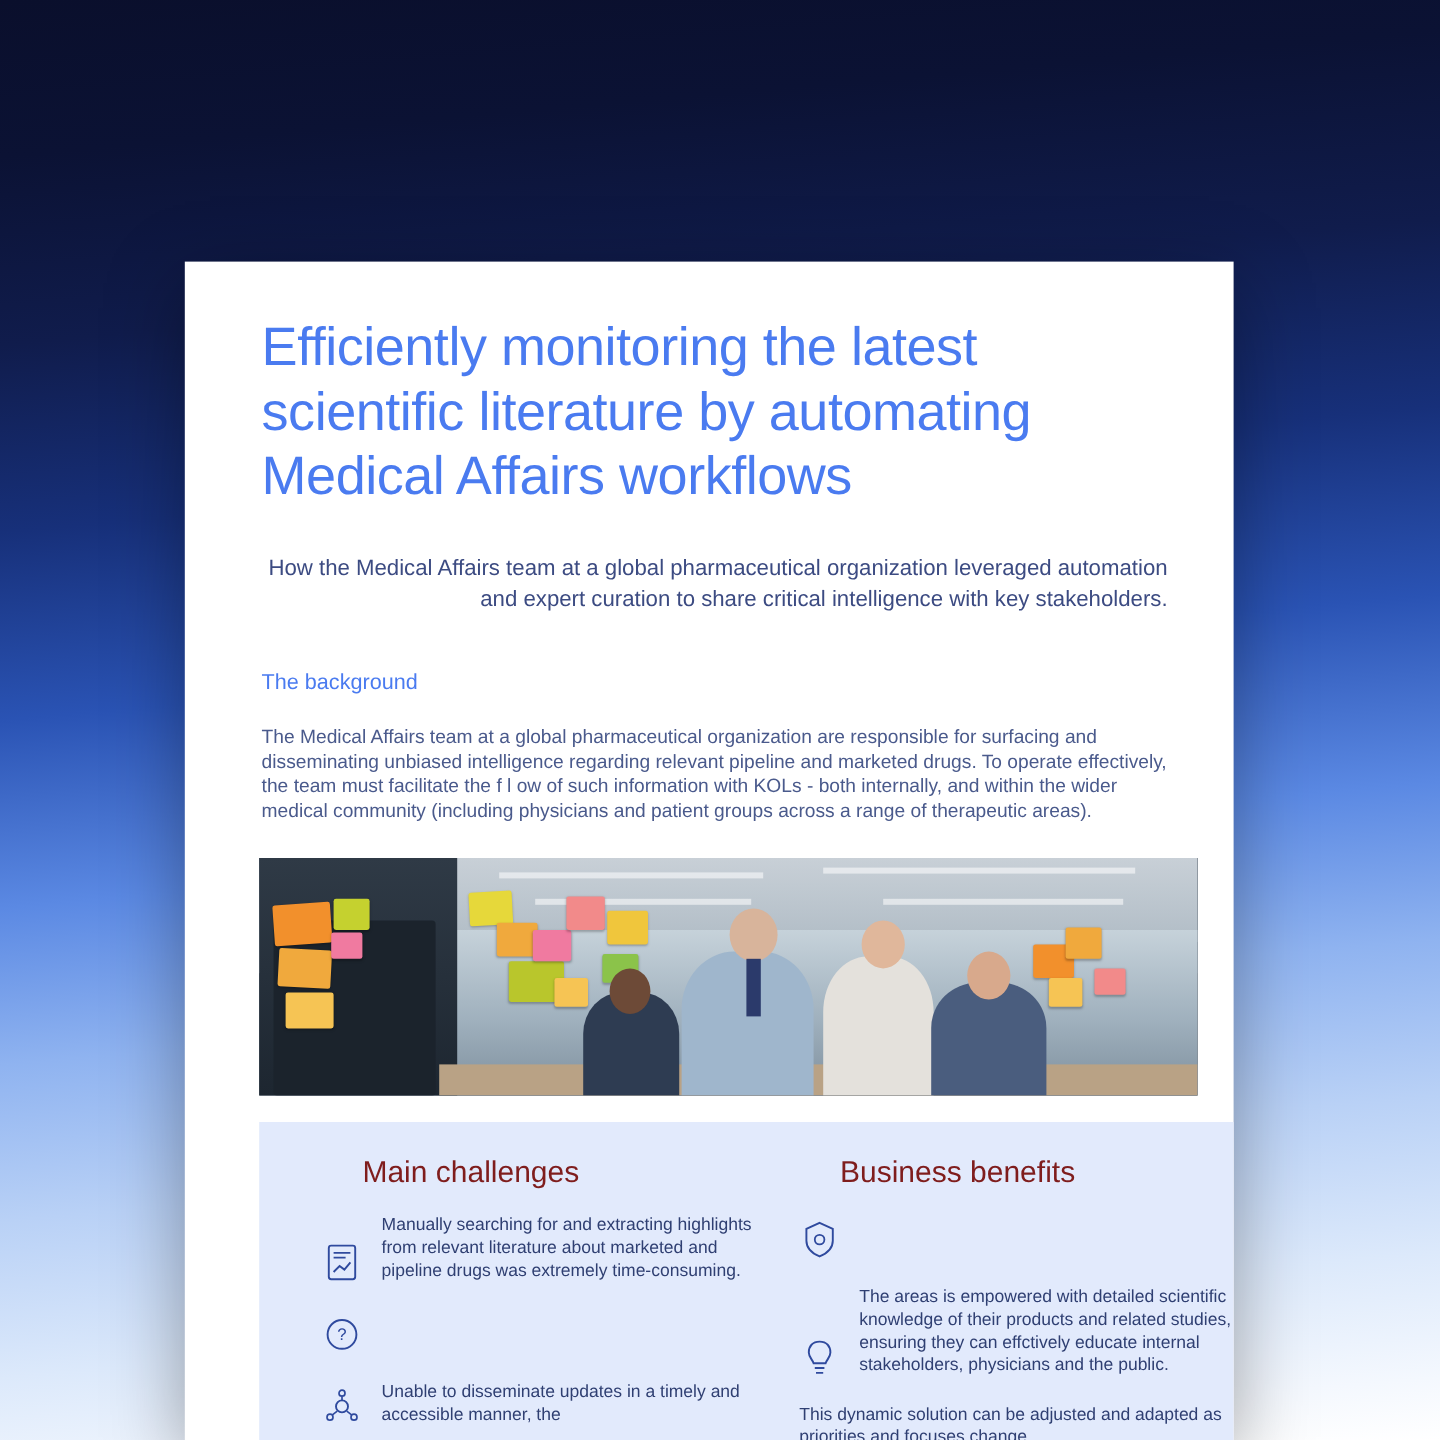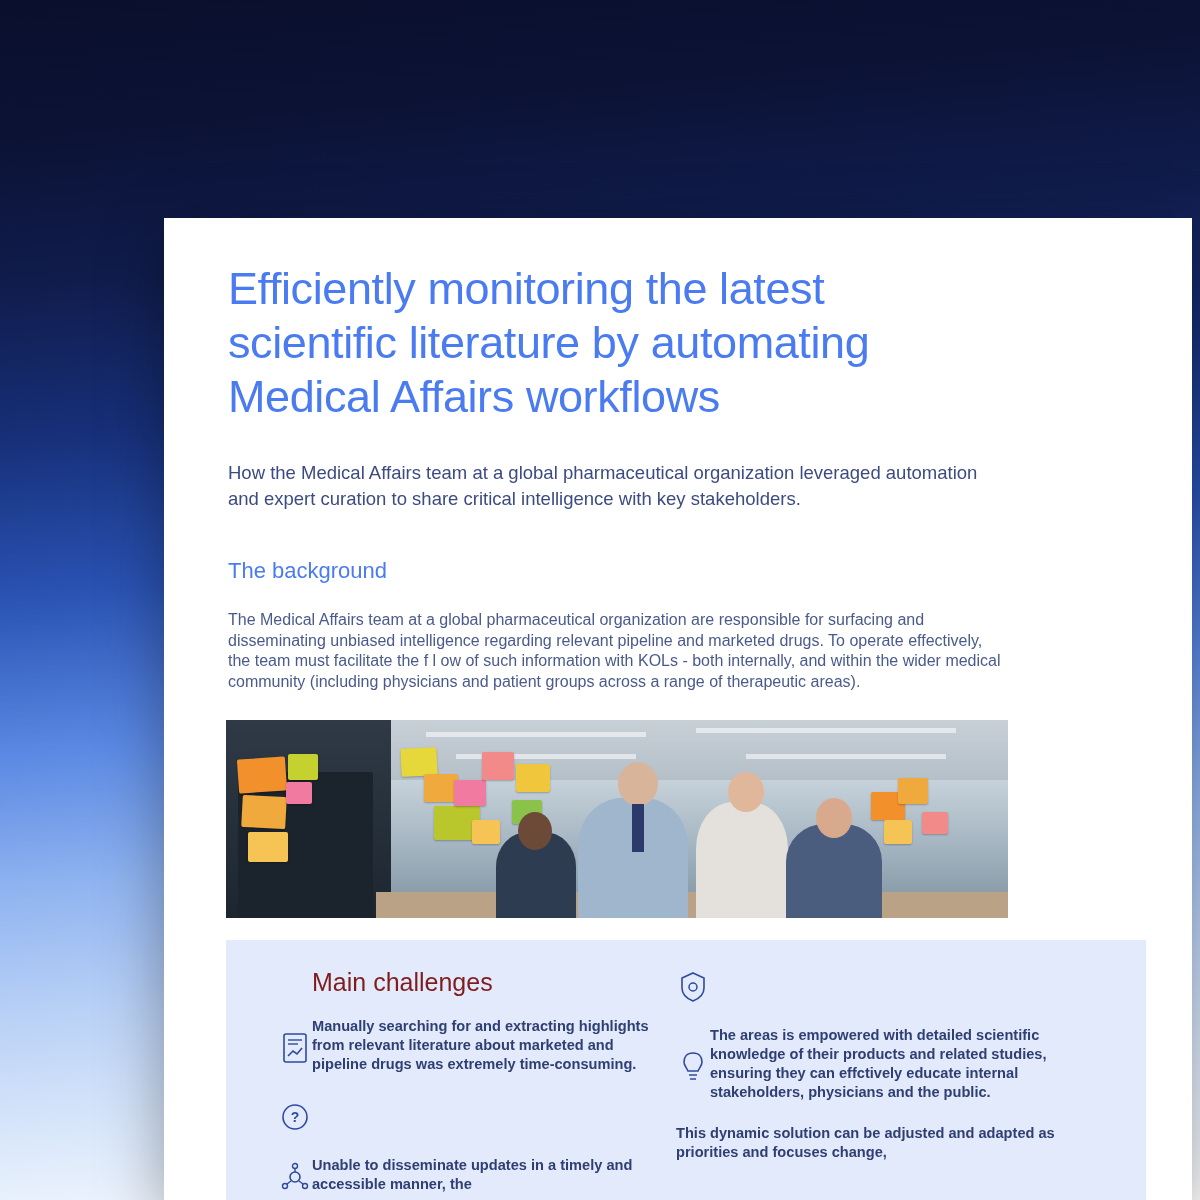--- a/index.html
+++ b/index.html
@@ -35,23 +35,23 @@
       #2a53b4 46%,
       #5b89e3 58%,
       #8fb3f0 68%,
       #b9d1f6 78%,
       #dce9fb 88%,
       #f4f8fe 96%,
       #ffffff 100%);
   }
   .page {
     position: absolute;
-    left: 164px;
+    left: 154px;
     top: 218px;
-    width: 1028px;
+    width: 874px;
     height: 982px;
     background: #ffffff;
     box-shadow: 0 18px 60px rgba(0,0,0,0.35);
     overflow: hidden;
   }
   .content {
     padding: 44px 55px 0 64px;
   }
   .doc-title {
     color: #4a7bf0;
@@ -61,24 +61,25 @@
     letter-spacing: -0.4px;
     margin: 0 0 36px 0;
     max-width: 740px;
   }
   .doc-subtitle {
     color: #3c4b82;
     font-size: 18.5px;
     line-height: 26px;
     margin: 0 0 46px 0;
     max-width: 775px;
+    text-align: right;
   }
   .section-heading {
     color: #4a7bf0;
-    font-size: 22px;
+    font-size: 18px;
     font-weight: 400;
     margin: 0 0 26px 0;
   }
   .body-text {
     color: #4a5a8c;
     font-size: 16px;
     line-height: 20.5px;
     margin: 0 0 28px 0;
     max-width: 780px;
   }
@@ -130,21 +131,21 @@
     margin-top: 22px;
     margin-left: -2px;
     width: 920px;
     background: #e2eafc;
     padding: 26px 0 30px 0;
   }
   .cards-inner { display: flex; gap: 20px; padding: 0 22px 0 34px; }
   .col { width: 392px; }
   .col-title { color: #7f1d1d; font-size: 25px; font-weight: 400; margin: 2px 0 20px 52px; }
   .col.right .col-title { margin-left: 38px; }
-  .item { display: flex; margin-bottom: 22px; align-items: center; font-weight: bold; }
+  .item { display: flex; gap: 16px; margin-bottom: 22px; align-items: flex-end; }
   .item .ico {
     flex: 0 0 34px; width: 34px; height: 34px; margin-top: 4px;
     display: flex; align-items: center; justify-content: center;
   }
   .item .txt {
     color: #2f3f72; font-size: 14.6px; line-height: 19px;
   }
   .col.left .item { margin-left: 18px; }
   .col.right .item { margin-left: 4px; }
   svg { display: block; }
@@ -243,20 +244,21 @@
                   <line x1="15" y1="7" x2="15" y2="10" stroke="#2f4a9e" stroke-width="1.4"></line>
                   <line x1="11" y1="19" x2="7" y2="22" stroke="#2f4a9e" stroke-width="1.4"></line>
                   <line x1="19" y1="19" x2="23" y2="22" stroke="#2f4a9e" stroke-width="1.4"></line>
                 </svg>
             </span>
             <span class="txt">Unable to disseminate updates in a timely and accessible manner, the</span>
           </div>
         </div>
 
         <div class="col right">
+          <div class="col-title">Business benefits</div>
 
           <div class="item">
             <span class="ico">
               <svg width="30" height="32" viewBox="0 0 30 32">
                   <path d="M15 2 L26 7 V17 C26 24 20 28 15 30 C10 28 4 24 4 17 V7 Z" fill="none" stroke="#2f4a9e" stroke-width="1.6"></path>
                   <circle cx="15" cy="16" r="4" fill="none" stroke="#2f4a9e" stroke-width="1.5"></circle>
                 </svg>
             </span>
           </div>
 

